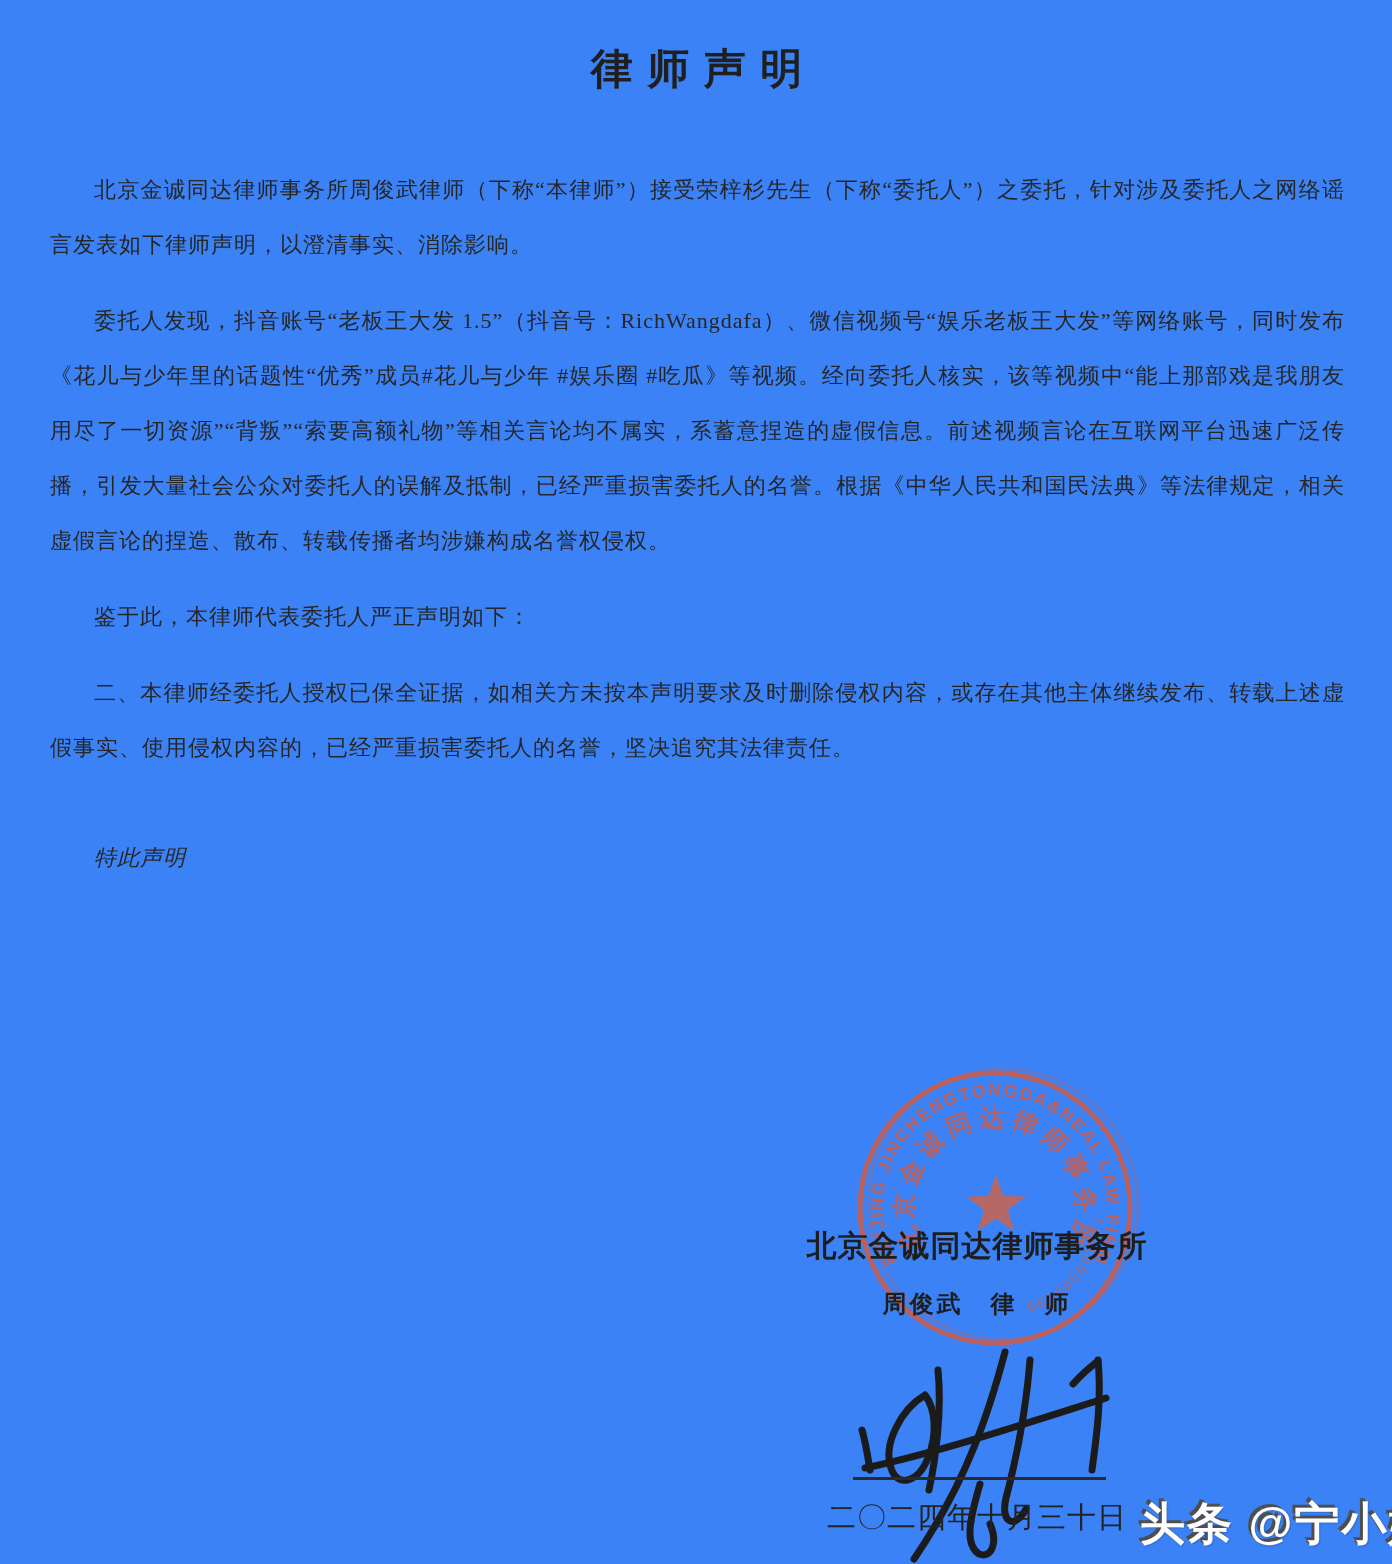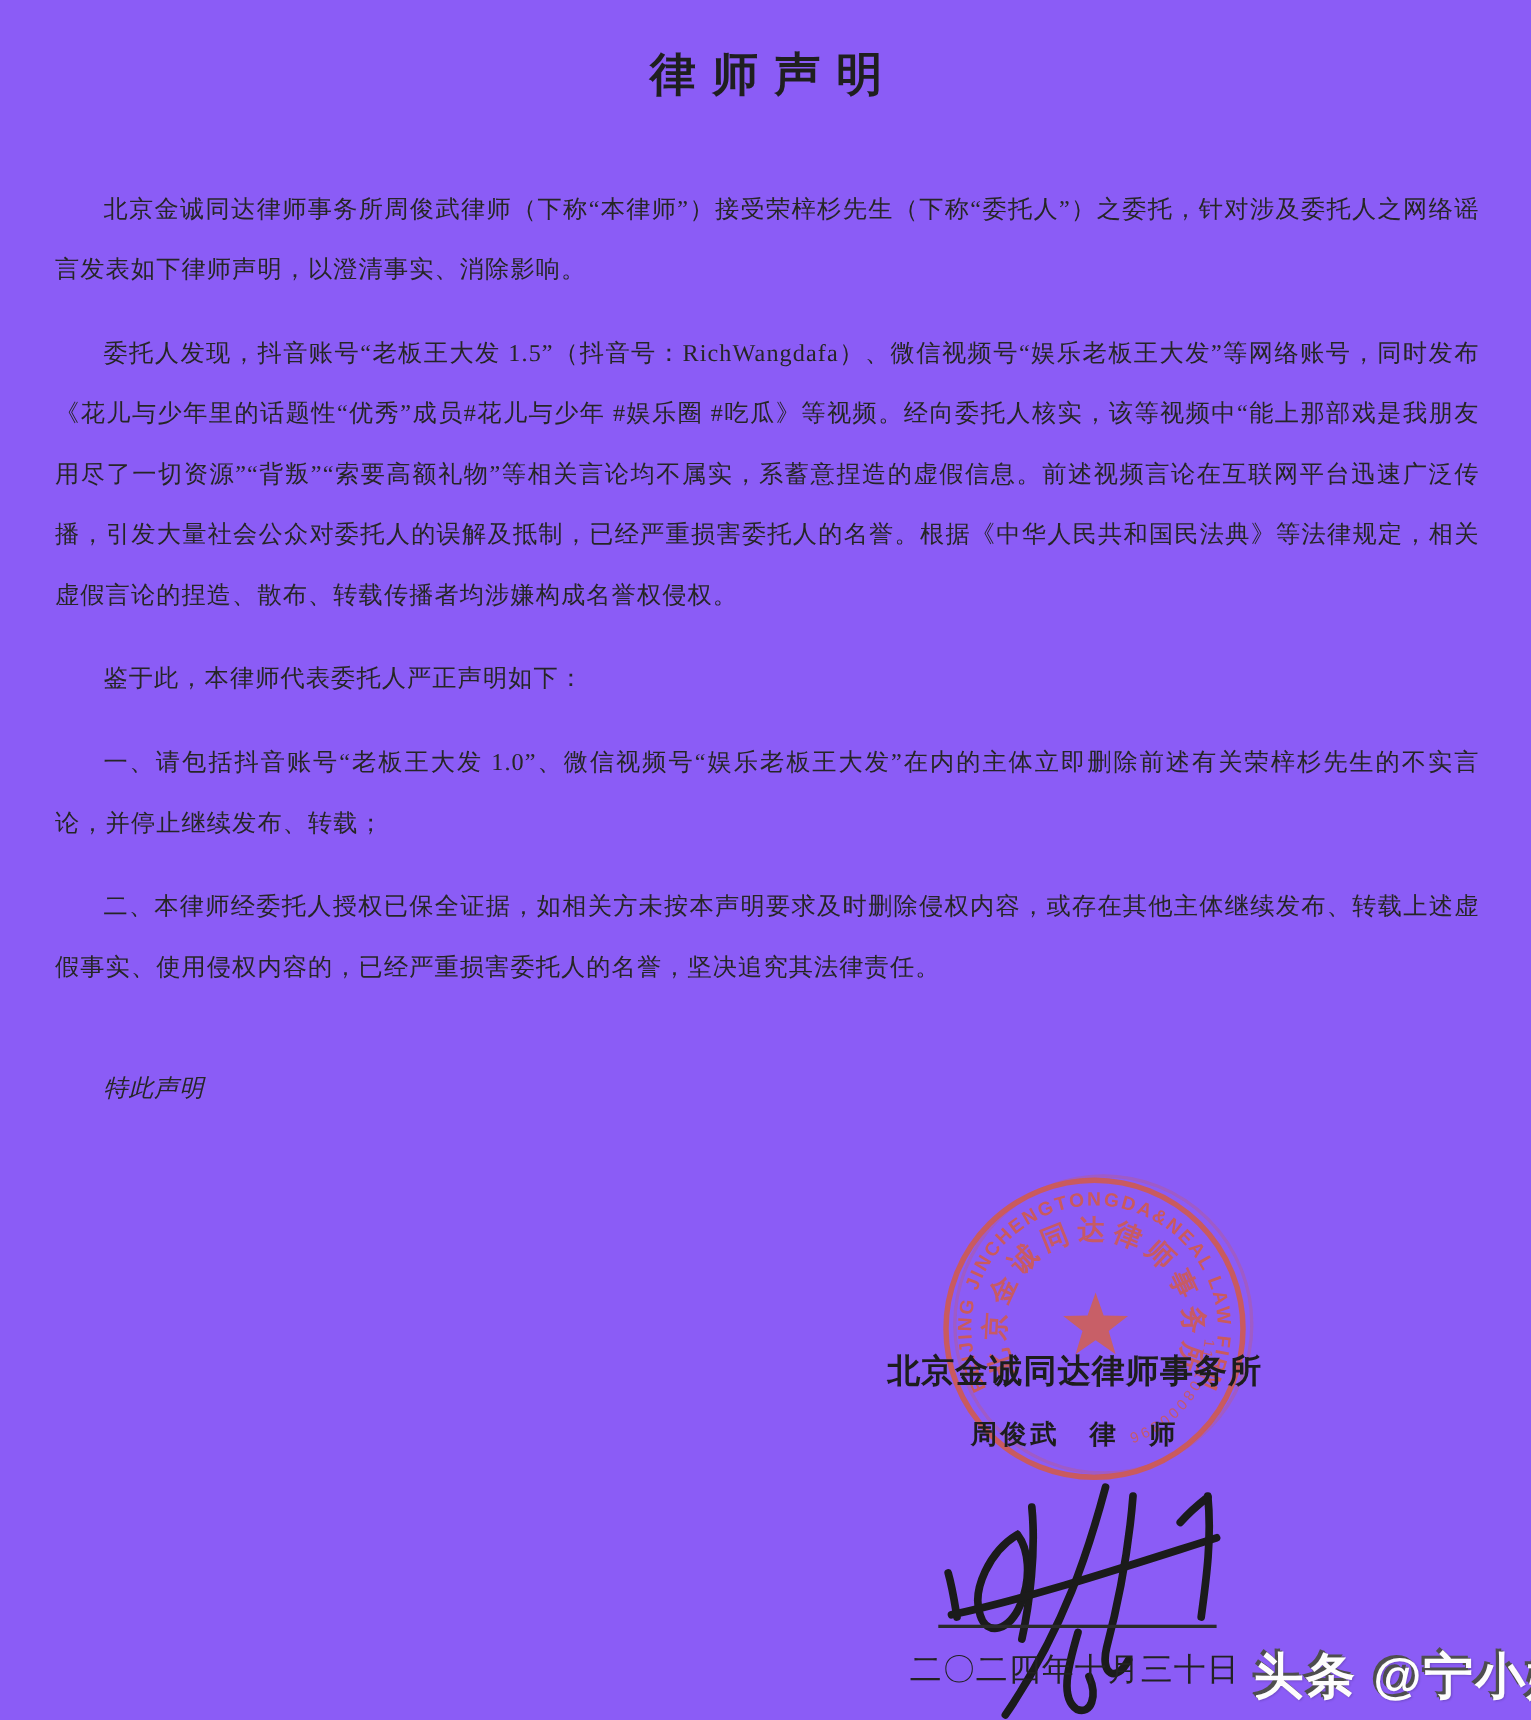--- a/index.html
+++ b/index.html
@@ -1,20 +1,20 @@
 <!DOCTYPE html>
 <html><head>
 <meta charset="utf-8">
 <style>
   html,body{margin:0;padding:0;background:#ffffff;}
   .page{
     position:relative;
     width:1392px;
     height:1564px;
-    background:#8b5cf6;
+    background:#3b82f6;
     overflow:hidden;
     font-family:"Liberation Serif","DejaVu Serif",serif;
     color:#262626;
   }
   .content{
     padding:40px 47px 0 50px;
   }
   h1.doc-title{
     margin:0 0 64px 0;
     font-size:42px;
@@ -117,21 +117,20 @@
 </head>
 <body>
 
 <div class="page">
 
   <div class="content">
     <h1 class="doc-title">律 师 声 明</h1>
     <p class="para">北京金诚同达律师事务所周俊武律师（下称“本律师”）接受荣梓杉先生（下称“委托人”）之委托，针对涉及委托人之网络谣言发表如下律师声明，以澄清事实、消除影响。</p>
     <p class="para">委托人发现，抖音账号“老板王大发 1.5”（抖音号：RichWangdafa）、微信视频号“娱乐老板王大发”等网络账号，同时发布《花儿与少年里的话题性“优秀”成员#花儿与少年 #娱乐圈 #吃瓜》等视频。经向委托人核实，该等视频中“能上那部戏是我朋友用尽了一切资源”“背叛”“索要高额礼物”等相关言论均不属实，系蓄意捏造的虚假信息。前述视频言论在互联网平台迅速广泛传播，引发大量社会公众对委托人的误解及抵制，已经严重损害委托人的名誉。根据《中华人民共和国民法典》等法律规定，相关虚假言论的捏造、散布、转载传播者均涉嫌构成名誉权侵权。</p>
     <p class="para bold">鉴于此，本律师代表委托人严正声明如下：</p>
-    <p class="para">一、请包括抖音账号“老板王大发 1.0”、微信视频号“娱乐老板王大发”在内的主体立即删除前述有关荣梓杉先生的不实言论，并停止继续发布、转载；</p>
     <p class="para">二、本律师经委托人授权已保全证据，如相关方未按本声明要求及时删除侵权内容，或存在其他主体继续发布、转载上述虚假事实、使用侵权内容的，已经严重损害委托人的名誉，坚决追究其法律责任。</p>
     <p class="para closing">特此声明</p>
   </div>
 
   <div class="sign-block">
 
     <svg class="seal-svg" viewBox="0 0 292 292" xmlns="http://www.w3.org/2000/svg">
       <g fill="none" stroke="#d85a3c">
         <circle cx="146" cy="146" r="135" stroke-width="5" opacity="0.88"></circle>
         <circle cx="154" cy="142" r="135" stroke-width="3" opacity="0.28"></circle>

